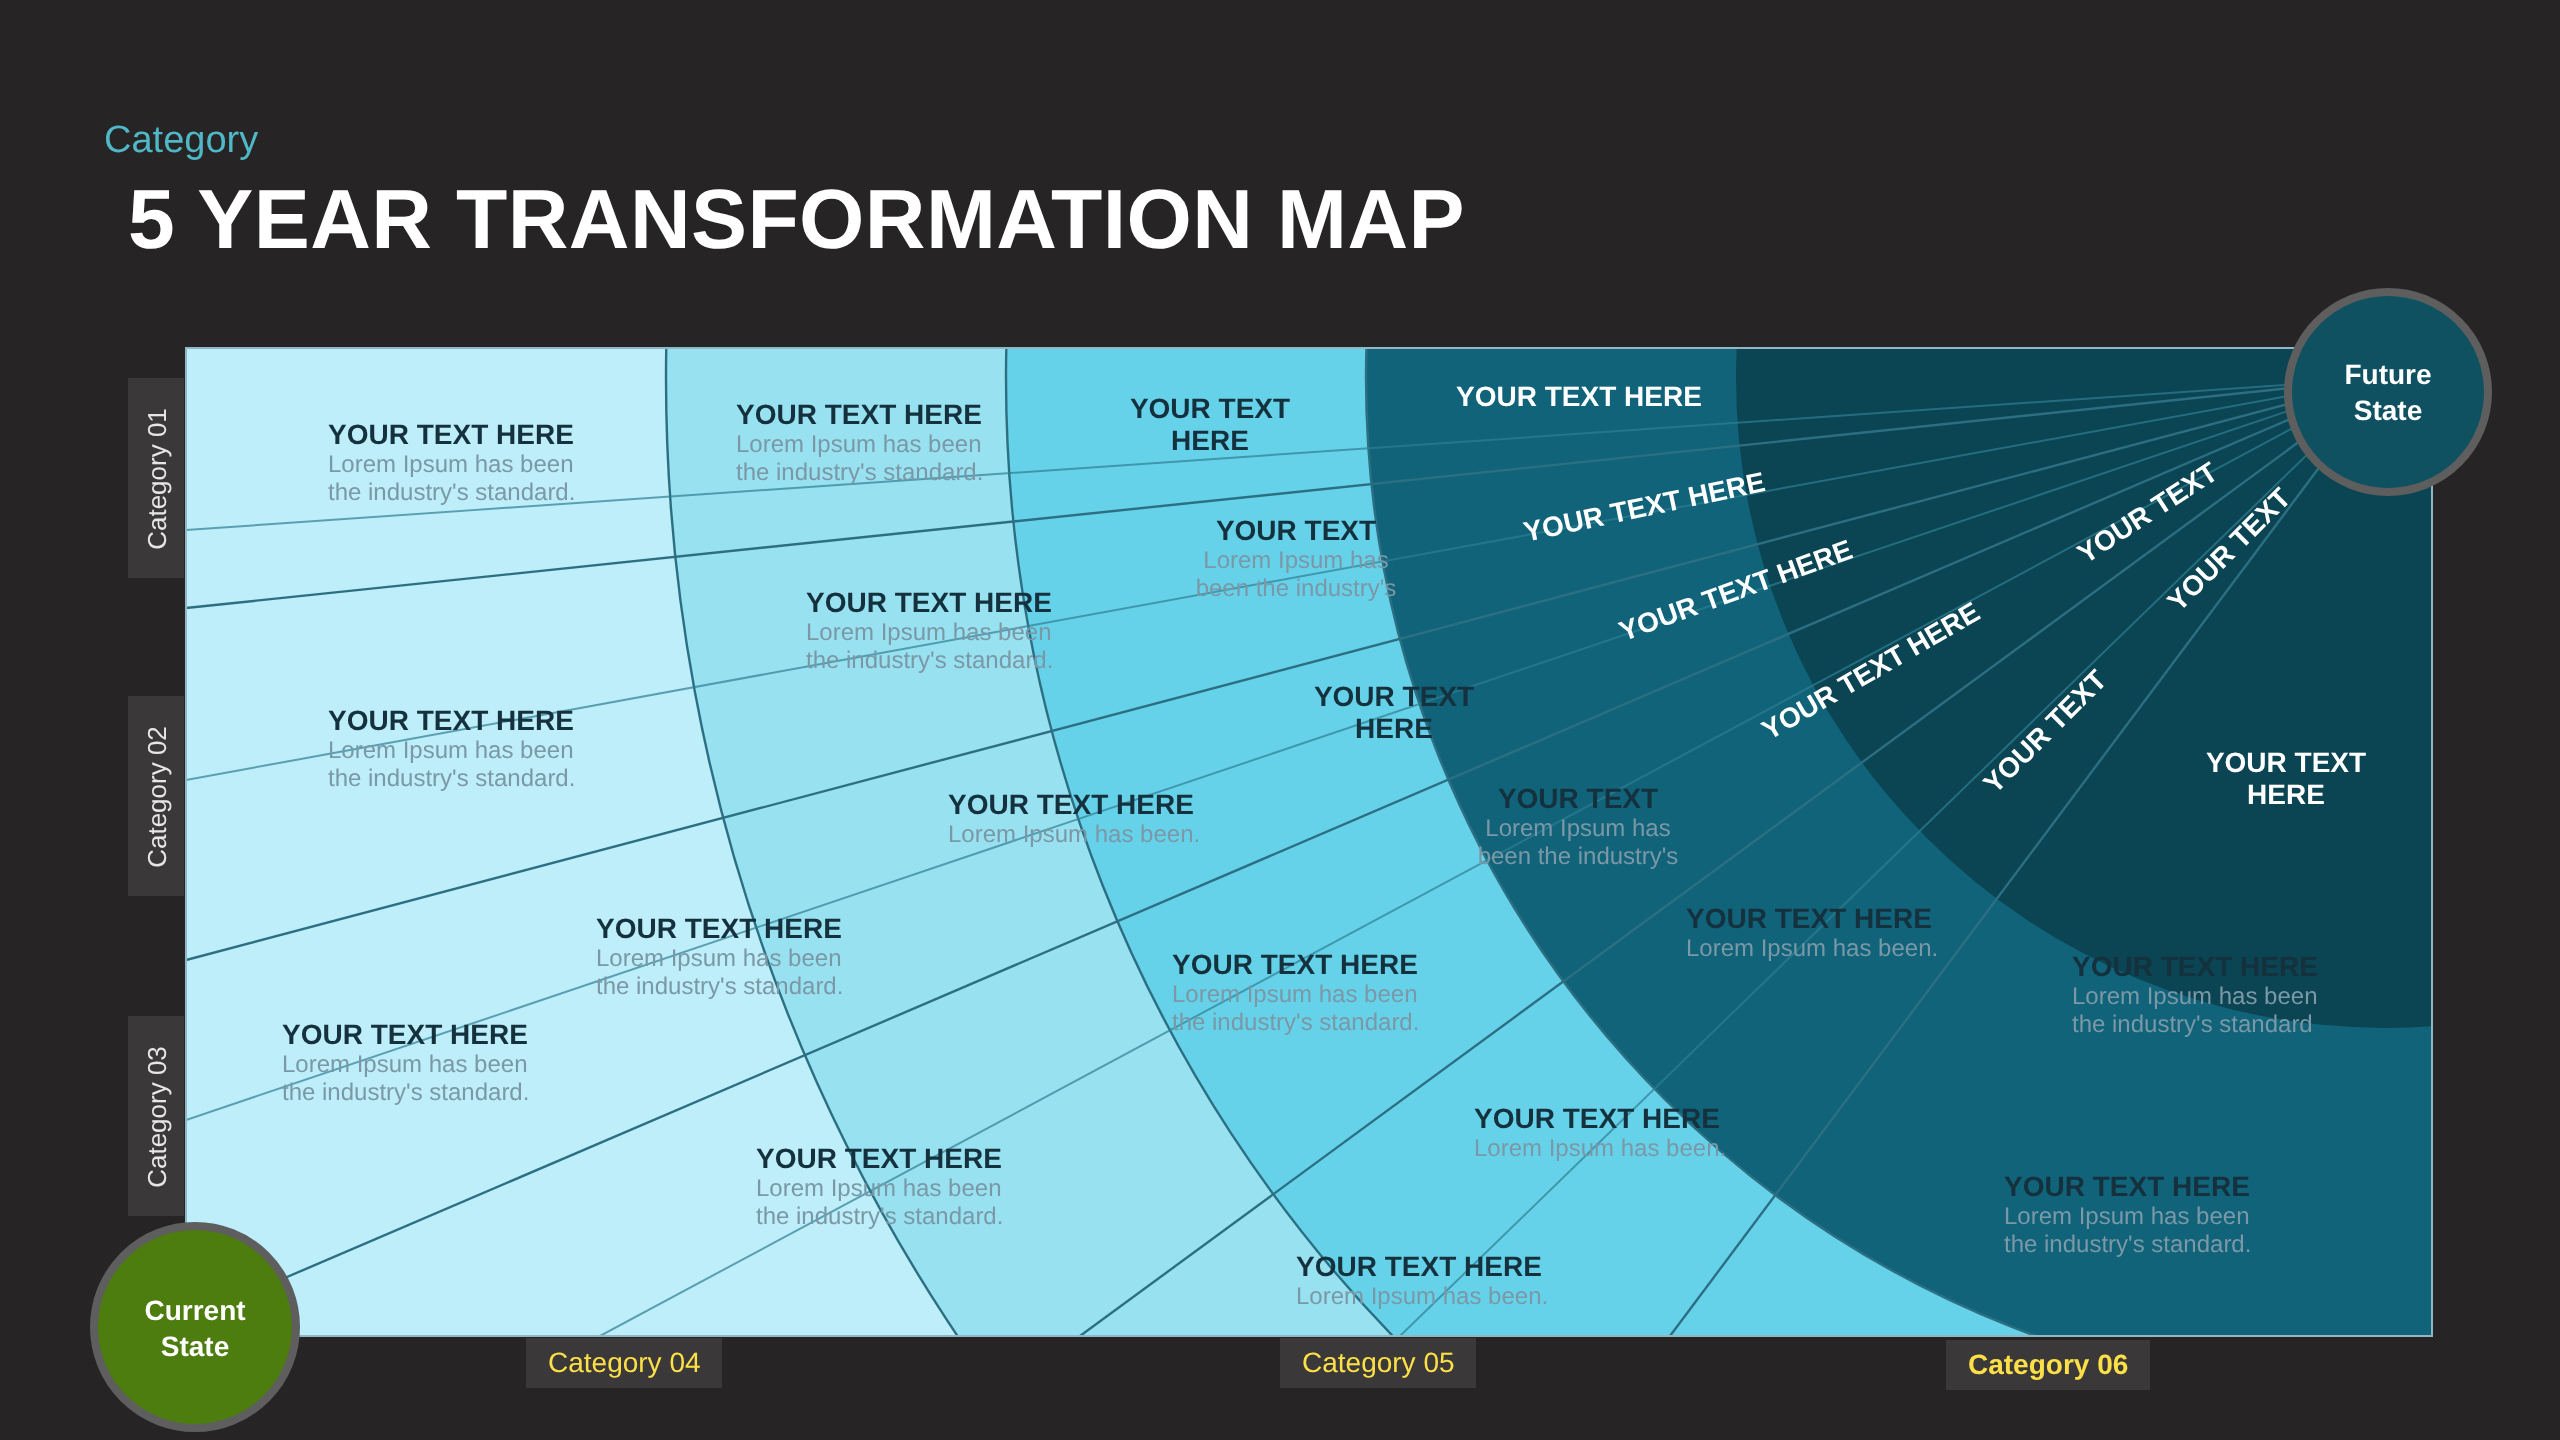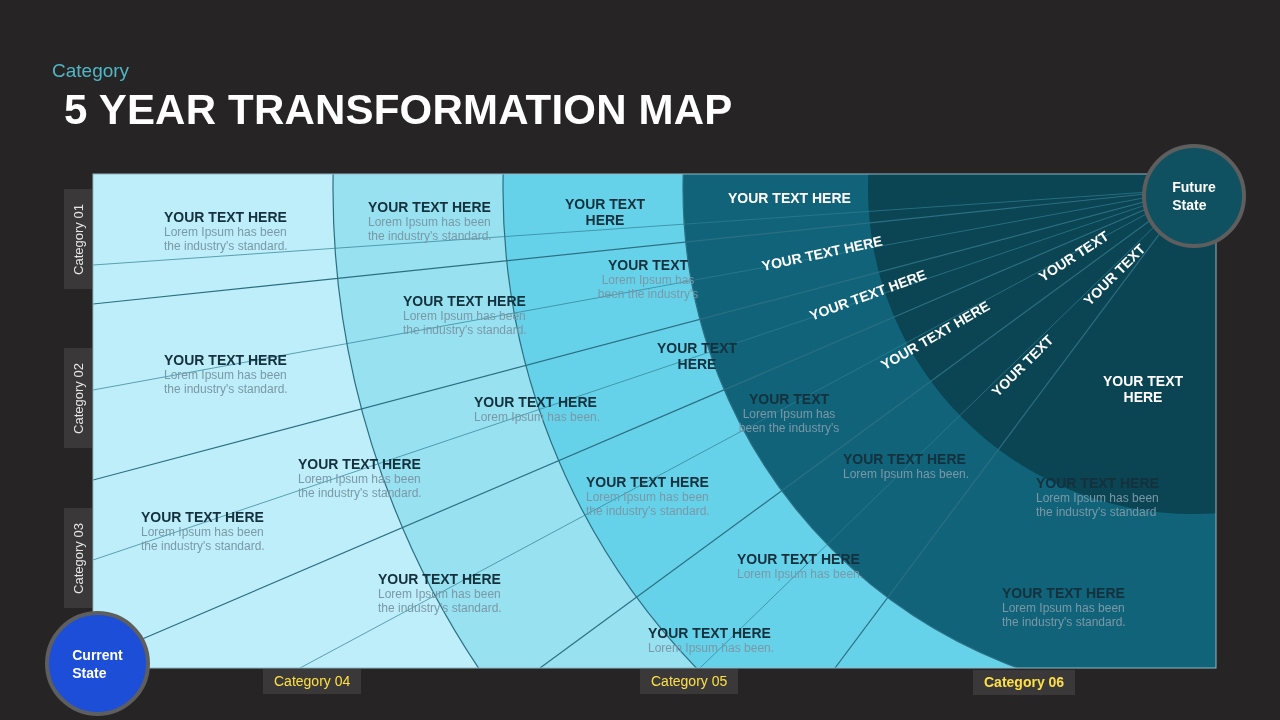--- a/index.html
+++ b/index.html
@@ -8,21 +8,21 @@
   .title { position:absolute; left:48px; top:86px; color:#ffffff; font-size:42px; font-weight:bold; letter-spacing:0.2px;margin-left:16px; }
   svg.map { position:absolute; left:0; top:0; }
   .lbl { position:absolute; text-align:left; }
   .lbl .h { font-weight:bold; font-size:14px; color:#14313d; line-height:16px; white-space:nowrap; }
   .lbl .b { font-size:12px; color:#7b98a6; line-height:14px; white-space:nowrap; }
   .center { text-align:center; }
   .wlbl { position:absolute; color:#ffffff; font-weight:bold; font-size:14px; white-space:nowrap; line-height:16px; transform-origin:left center; }
   .vcat { position:absolute; background:#3a3838; color:#e6e6e6; font-size:13px; width:28px; display:flex; align-items:center; justify-content:center; }
   .vcat span { transform:rotate(-90deg); white-space:nowrap; }
   .hcat { position:absolute; background:#3a3838; color:#fde047; font-size:14px; height:25px; line-height:25px; padding:0 11px; }
-  .circle { position:absolute; border-radius:50%; border:4px solid #5e5e5e; color:#fff; font-weight:bold; font-size:14px; display:flex; align-items:center; justify-content:center; text-align:left; line-height:18px; }
+  .circle { position:absolute; border-radius:50%; border:4px solid #5e5e5e; color:#fff; font-weight:bold; font-size:14px; display:flex; align-items:center; justify-content:center; text-align:center; line-height:18px; }
 </style>
 </head>
 <body>
 
 <div class="subtitle">Category</div>
 <div class="title">5 YEAR TRANSFORMATION MAP</div>
 
 <svg class="map" width="1280" height="720">
   <defs>
     <clipPath id="frame">
@@ -65,21 +65,21 @@
     <span>Category 02</span>
   </div>
 <div class="vcat" style="left:64px;top:508px;height:100px;">
     <span>Category 03</span>
   </div>
 
 <div class="hcat" style="left:263px;top:669px;">Category 04</div>
 <div class="hcat" style="left:640px;top:669px;">Category 05</div>
 <div class="hcat" style="left:973px;top:670px;font-weight:bold;">Category 06</div>
 
-<div class="circle" style="left:45px;top:611px;width:97px;height:97px;background:#1d4ed8;">
+<div class="circle" style="left:45px;top:611px;width:97px;height:97px;background:#4d7c0f;">
   <div>
       <div>Current</div>
       <div>State</div>
     </div>
 </div>
 <div class="circle" style="left:1142px;top:144px;width:96px;height:96px;background:#0f5160;">
   <div>
       <div>Future</div>
       <div>State</div>
     </div>

